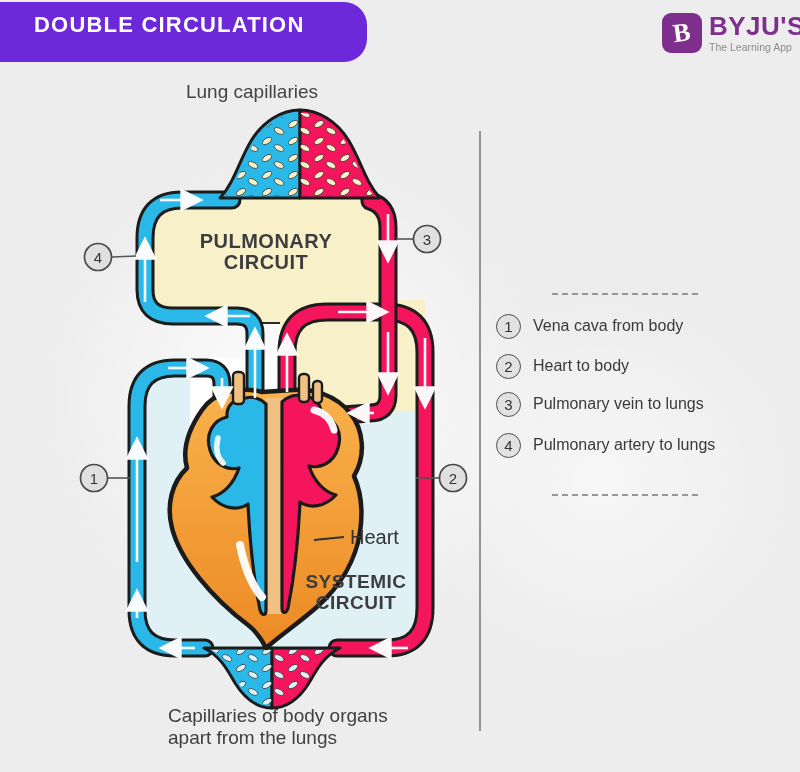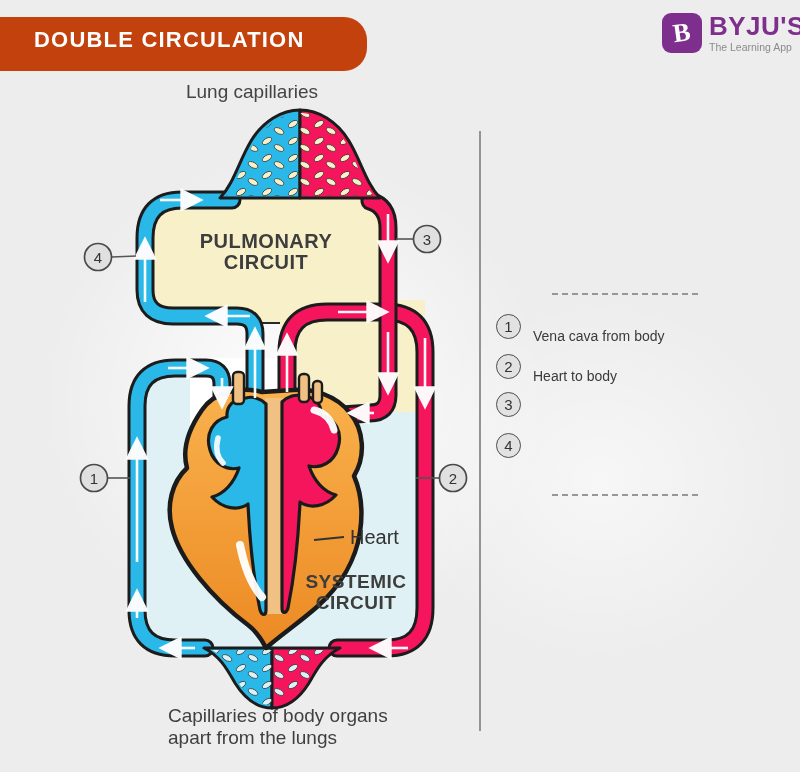--- a/index.html
+++ b/index.html
@@ -9,22 +9,22 @@
     font-family:"Liberation Sans", sans-serif;
   }
   .glow{
     position:absolute;inset:0;pointer-events:none;
     background:
       radial-gradient(ellipse 350px 340px at 295px 400px, rgba(255,255,255,.95), rgba(255,255,255,0) 72%),
       radial-gradient(ellipse 260px 240px at 600px 480px, rgba(255,255,255,.55), rgba(255,255,255,0) 75%);
   }
   
   .banner{
-    position:absolute;left:0;top:17px;height:54px;width:367px;
-    background:#c2410c;border-radius:0 23px 23px 0;
+    position:absolute;left:0;top:2px;height:60px;width:367px;
+    background:#6d28d9;border-radius:0 23px 23px 0;
   }
   .banner span{
     display:block;line-height:46px;padding-left:34px;
     color:#ffffff;font-weight:bold;font-size:22px;letter-spacing:1.2px;
   }
   
   .logo{position:absolute;left:662px;top:13px;display:flex;align-items:flex-start;gap:7px;}
   .logo-badge{
     width:40px;height:40px;background:#7E2F8E;border-radius:9px;
     display:flex;align-items:center;justify-content:center;
@@ -41,21 +41,21 @@
   .dash{position:absolute;height:0;border-top:2px dashed #979797;width:146px;left:552px;}
   .dash.top{top:293px;}
   .dash.bottom{top:494px;}
   .legend-item{position:absolute;left:496px;display:flex;gap:12px;align-items:flex-start;width:250px;}
   .legend-num{
     flex:0 0 auto;width:25px;height:25px;border-radius:50%;
     background:#E2E2E2;border:1.6px solid #4d4d4d;box-sizing:border-box;
     display:flex;align-items:center;justify-content:center;
     font-size:15px;color:#333;
   }
-  .legend-label{font-size:14px;color:#3a3a3a;line-height:1.25;padding-top:2px;max-width:205px;margin-top:12px;}
+  .legend-label{font-size:16px;color:#3a3a3a;line-height:1.25;padding-top:2px;max-width:205px;}
   
   .diagram{position:absolute;left:0;top:0;}
   text{font-family:"Liberation Sans", sans-serif;}
   .blocklabel{font-weight:bold;fill:#3d3d3d;letter-spacing:.5px;}
 </style>
 </head>
 <body>
 
 <div class="glow"></div>
 
@@ -216,16 +216,18 @@
 <div class="legend-item" style="top:314px">
   <div class="legend-num">1</div>
   <div class="legend-label">Vena cava from body</div>
 </div>
 <div class="legend-item" style="top:354px">
   <div class="legend-num">2</div>
   <div class="legend-label">Heart to body</div>
 </div>
 <div class="legend-item" style="top:392px">
   <div class="legend-num">3</div>
+  <div class="legend-label">Pulmonary vein to lungs</div>
 </div>
 <div class="legend-item" style="top:433px">
   <div class="legend-num">4</div>
+  <div class="legend-label">Pulmonary artery to lungs</div>
 </div>
 
 </body></html>

